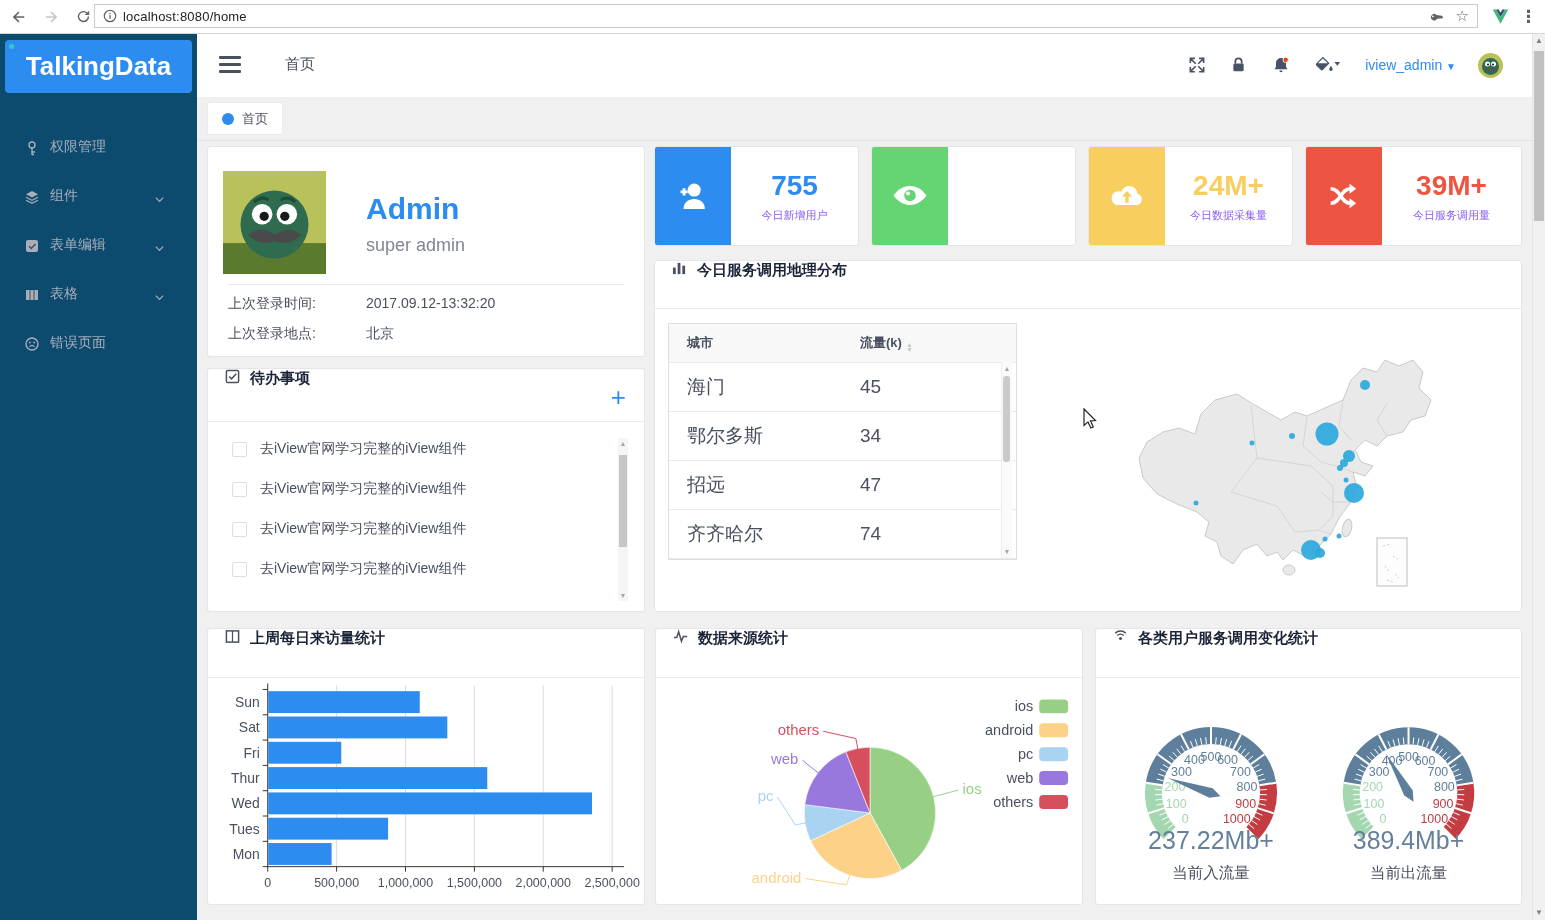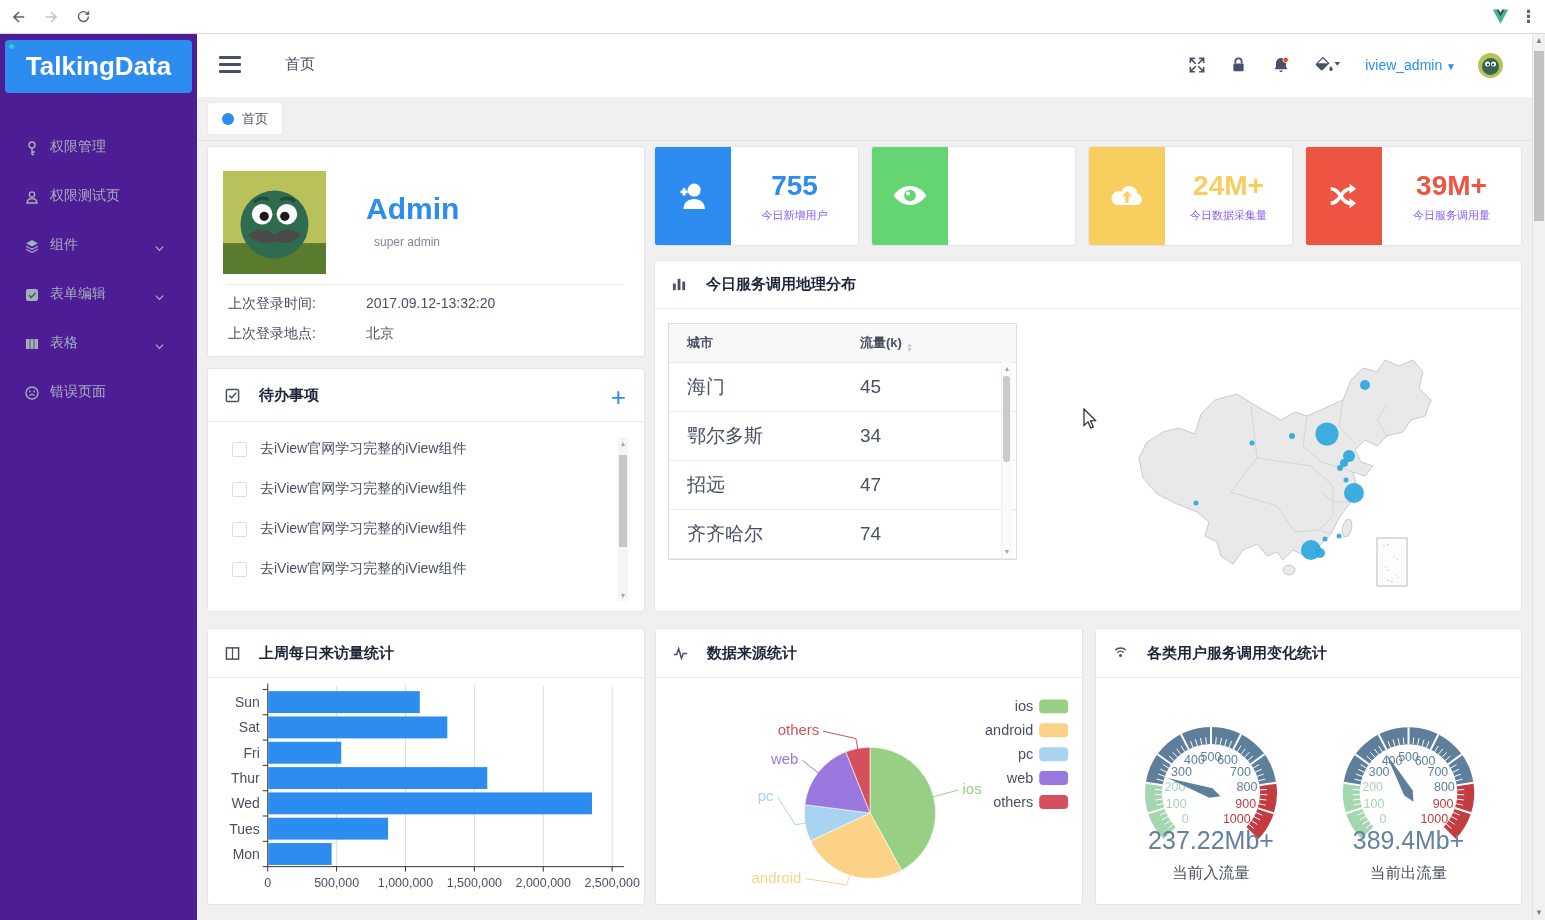--- a/index.html
+++ b/index.html
@@ -11,21 +11,21 @@
           border-bottom:1px solid #d5d7da;display:flex;align-items:center;z-index:30}
   .nav-ico{width:26px;height:26px;display:flex;align-items:center;justify-content:center;margin-left:6px}
   .omnibox{position:absolute;left:94px;top:4px;width:1384px;height:24px;border:1px solid #c8cacd;
            background:#fff;display:flex;align-items:center;box-sizing:border-box;font-size:13px;color:#202124}
   .omni-url{margin-left:6px;letter-spacing:.2px}
   .omni-right{position:absolute;right:8px;display:flex;align-items:center;gap:12px}
   .chrome-right{position:absolute;right:4px;top:0;height:33px;display:flex;align-items:center;gap:10px}
   .star{font-size:15px;color:#5f6368}
   .dots{font-size:17px;color:#5f6368;font-weight:bold;margin-right:4px}
   
-  .sidebar{position:absolute;left:0;top:33px;width:197px;height:887px;background:#4c1d95}
+  .sidebar{position:absolute;left:0;top:33px;width:197px;height:887px;background:#0c4a6e}
   .logo{position:absolute;left:5px;top:7px;width:187px;height:53px;background:#2d8cf0;border-radius:4px;
         display:flex;align-items:center;justify-content:center;color:#fff;font-size:26px;font-weight:bold}
   .logo-dot{position:absolute;left:4px;top:4px;width:5px;height:5px;border-radius:50%;background:#35c8c0}
   .menu{position:absolute;top:74px;left:0;width:100%}
   .menu-item{height:49px;display:flex;align-items:flex-end;padding-left:24px;color:#a6aebb;font-size:14px;cursor:pointer;position:relative}
   .menu-item .mi{width:16px;height:16px;margin-right:10px;flex:none}
   .menu-item .chev{position:absolute;right:32px}
   
   .appbar{position:absolute;left:197px;top:33px;width:1336px;height:64px;background:#fff;border-bottom:1px solid #eceef0}
   .burger{position:absolute;left:22px;top:23px;width:22px;height:18px;cursor:pointer}
@@ -36,28 +36,28 @@
   .uname{color:#2d8cf0;font-size:14px;cursor:pointer}
   .uname .car{font-size:10px}
   .avatar{width:25px;height:25px;border-radius:50%;overflow:hidden;cursor:pointer;flex:none}
   
   .tabstrip{position:absolute;left:197px;top:97px;width:1336px;height:43px;background:#f0f0f0;border-bottom:1px solid #e2e3e5}
   .tag{position:absolute;left:10px;top:5px;height:31px;background:#fff;border:1px solid #e8eaec;border-radius:3px;
        display:flex;align-items:center;padding:0 14px;font-size:13px;color:#495060;cursor:pointer}
   .tag .dot{width:12px;height:12px;border-radius:50%;background:#2d8cf0;margin-right:8px}
   
   .card{position:absolute;background:#fff;border:1px solid #e3e5e8;border-radius:3px;box-sizing:border-box;overflow:hidden}
-  .ctitle{height:47px;border-bottom:1px solid #e9eaec;display:flex;align-items:center;padding:0 17px;gap:19px;
+  .ctitle{height:47px;border-bottom:1px solid #e9eaec;display:flex;align-items:flex-start;padding:0 17px;gap:10px;
           font-size:15px;font-weight:bold;color:#1c2438}
   .ctitle svg{flex:none}
   
   #user-card{left:207px;top:146px;width:438px;height:211px}
   .uavatar{position:absolute;left:15px;top:24px;width:103px;height:103px}
   .uname-big{position:absolute;left:158px;top:45px;font-size:30px;font-weight:bold;color:#2d8cf0}
-  .urole{position:absolute;left:166px;top:88px;font-size:12px;color:#808695}
+  .urole{position:absolute;left:158px;top:88px;font-size:18px;color:#808695}
   .udivider{position:absolute;left:20px;right:20px;top:137px;height:1px;background:#e9eaec}
   .ulabel{position:absolute;left:20px;font-size:14px;color:#495060}
   .uvalue{position:absolute;left:158px;font-size:14px;color:#495060}
   
   .stat-card{top:146px;width:205px;height:100px;display:flex}
   .stat-sq{width:76px;height:100%;flex:none;display:flex;align-items:center;justify-content:center}
   .stat-body{flex:1;display:flex;flex-direction:column;align-items:center;justify-content:center}
   .stat-value{font-size:28px;font-weight:bold}
   .stat-label{font-size:11px;color:#8b5cf6;margin-top:6px}
   
@@ -107,20 +107,34 @@
   <div class="nav-ico">
     <svg width="18" height="18" viewBox="0 0 24 24">
         <path fill="#c4c7cc" d="M5 11h11.2l-4.9-4.9 1.4-1.4L20.4 12l-7.7 7.3-1.4-1.4 4.9-4.9H5z"></path>
       </svg>
   </div>
   <div class="nav-ico">
     <svg width="17" height="17" viewBox="0 0 24 24">
         <path fill="#5f6368" d="M17.6 6.4A8 8 0 1 0 20 12h-2.1a6 6 0 1 1-1.7-4.2L13.5 10H20V3.5z"></path>
       </svg>
   </div>
+  <div class="omnibox">
+    <svg width="14" height="14" viewBox="0 0 16 16" style="margin-left:8px">
+      <circle cx="8" cy="8" r="6.5" fill="none" stroke="#5f6368" stroke-width="1.4"></circle>
+      <rect x="7.3" y="7" width="1.5" height="4" fill="#5f6368"></rect>
+        <rect x="7.3" y="4.4" width="1.5" height="1.5" fill="#5f6368"></rect>
+    </svg>
+    <span class="omni-url">localhost:8080/home</span>
+    <span class="omni-right">
+      <svg width="14" height="14" viewBox="0 0 24 24">
+          <path fill="#5f6368" d="M12.6 10A5.5 5.5 0 1 0 7 15.6c.6 0 1.2-.1 1.8-.3l1.2 1.7h2v2h2v2h4v-3.4L12.6 10zM6.5 9A1.5 1.5 0 1 1 8 7.5 1.5 1.5 0 0 1 6.5 9z" transform="rotate(-45 12 12)"></path>
+        </svg>
+      <span class="star">☆</span>
+    </span>
+  </div>
   <div class="chrome-right">
     <svg width="19" height="17" viewBox="0 0 24 22">
       <path fill="#41b883" d="M2 2h4.4L12 11.2 17.6 2H22L12 20.5z"></path>
         <path fill="#35495e" d="M6.4 2h3.2L12 6.1 14.4 2h3.2L12 11.2z"></path>
     </svg>
     <span class="dots">⋮</span>
   </div>
 </div>
 
 <div class="sidebar">
@@ -128,27 +142,20 @@
     <div class="logo-dot"></div>
     <span>TalkingData</span>
   </div>
   <div class="menu">
     <div class="menu-item">
       <svg class="mi" viewBox="0 0 16 16">
           <circle cx="8" cy="5" r="3" fill="none" stroke="#a6aebb" stroke-width="1.4"></circle>
           <path d="M8 8v7M8 12h3M8 14.5h2" stroke="#a6aebb" stroke-width="1.4" fill="none"></path>
         </svg>
       <span>权限管理</span>
-    </div>
-    <div class="menu-item">
-      <svg class="mi" viewBox="0 0 16 16">
-          <circle cx="8" cy="5.5" r="2.6" fill="none" stroke="#a6aebb" stroke-width="1.4"></circle>
-          <path d="M3 14c.4-3 2.4-4.5 5-4.5s4.6 1.5 5 4.5z" fill="none" stroke="#a6aebb" stroke-width="1.4"></path>
-        </svg>
-      <span>权限测试页</span>
     </div>
     <div class="menu-item">
       <svg class="mi" viewBox="0 0 16 16">
           <path d="M8 2l6 3.2L8 8.4 2 5.2z" fill="#a6aebb"></path>
           <path d="M2 8.2l6 3.2 6-3.2M2 11.2l6 3.2 6-3.2" fill="none" stroke="#a6aebb" stroke-width="1.2"></path>
         </svg>
       <span>组件</span>
       <svg class="chev" width="11" height="11" viewBox="0 0 12 12">
           <path d="M2 4l4 4 4-4" fill="none" stroke="#a6aebb" stroke-width="1.4"></path>
         </svg>

